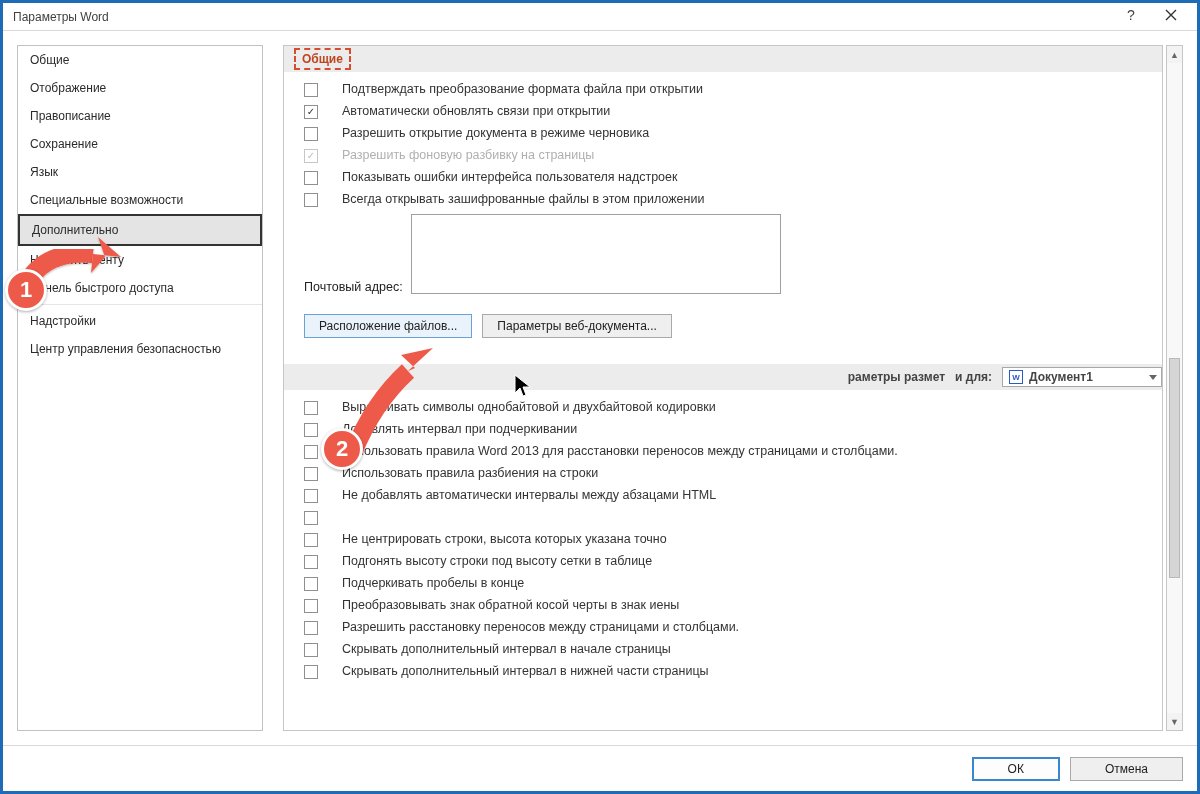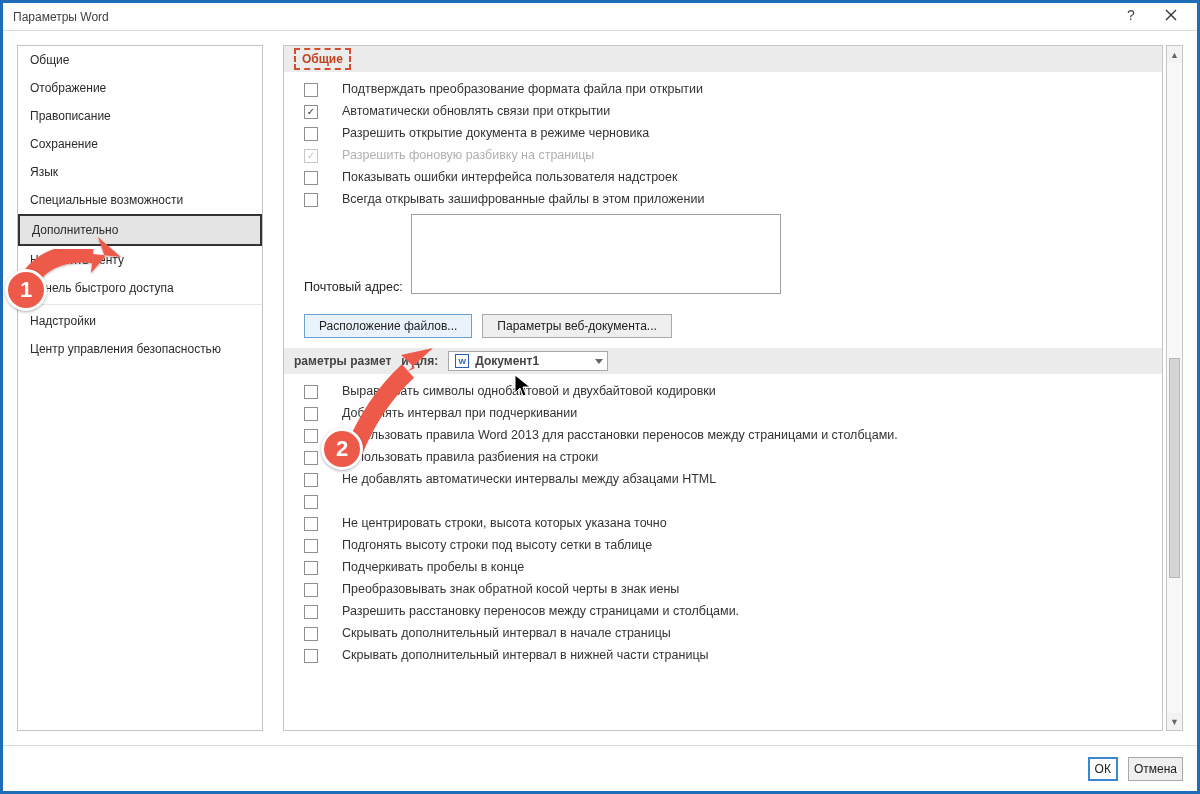--- a/index.html
+++ b/index.html
@@ -46,21 +46,21 @@
   .btn { height:24px; padding:0 14px; border:1px solid #a9a9a9; background:#efefef; font-size:12px; display:inline-flex; align-items:center; }
   .btn.hilite { background:#eaf3fc; border-color:#6aa2d6; }
 
   .section-header.with-select { justify-content:flex-start; gap:10px; }
   .doc-select { height:20px; min-width:160px; border:1px solid #a8a8a8; background:#fff; display:inline-flex; align-items:center; padding:0 18px 0 6px; font-size:12px; position:relative; }
   .doc-select .w-icon { width:14px; height:14px; border:1px solid #2a5cbf; color:#2a5cbf; font-size:8px; display:inline-flex; align-items:center; justify-content:center; margin-right:6px; background:#fff; }
   .doc-select::after { content:""; position:absolute; right:4px; top:7px; border-left:4px solid transparent; border-right:4px solid transparent; border-top:5px solid #666; }
 
   
   .footer { position:absolute; left:0; right:0; bottom:0; height:46px; border-top:1px solid #d9d9d9; display:flex; align-items:center; justify-content:flex-end; gap:10px; padding:0 14px; background:#fff; }
-  .footer .btn { height:24px; padding:0 5px; }
+  .footer .btn { height:24px; padding:0 34px; }
   .footer .btn.primary { border:2px solid #3887d0; background:#fdfdfd; }
 
   
   .arrow1, .arrow2 { position:absolute; z-index:50; pointer-events:none; }
   .arrow1 { left:0; top:196px; }
   .arrow2 { left:280px; top:330px; }
   .arrow-svg { display:block; }
   .callout { width:42px; height:42px; border-radius:50%; background:#ee5a4a; border:3px solid #fff; color:#fff; font-size:22px; font-weight:600; display:flex; align-items:center; justify-content:center; box-shadow:0 1px 3px rgba(0,0,0,0.3); position:absolute; }
   .c1 { left:2px; top:266px; z-index:60; }
   .c2 { left:318px; top:425px; z-index:60; }
@@ -138,21 +138,21 @@
             <span>Почтовый адрес:</span>
             <div class="text-field"></div>
           </div>
         </div>
 
         <div class="btn-row">
           <div class="btn hilite">Расположение файлов...</div>
           <div class="btn">Параметры веб-документа...</div>
         </div>
 
-        <div class="section-header with-select" style="margin-top:6px;">
+        <div class="section-header with-select" style="margin-top:22px;justify-content:flex-end;">
           <span>раметры размет</span>
           <span>и для:</span>
           <div class="doc-select">
             <span class="w-icon">W</span>
             <span>Документ1</span>
           </div>
         </div>
 
         <div class="rows">
           <div class="chk-row">

